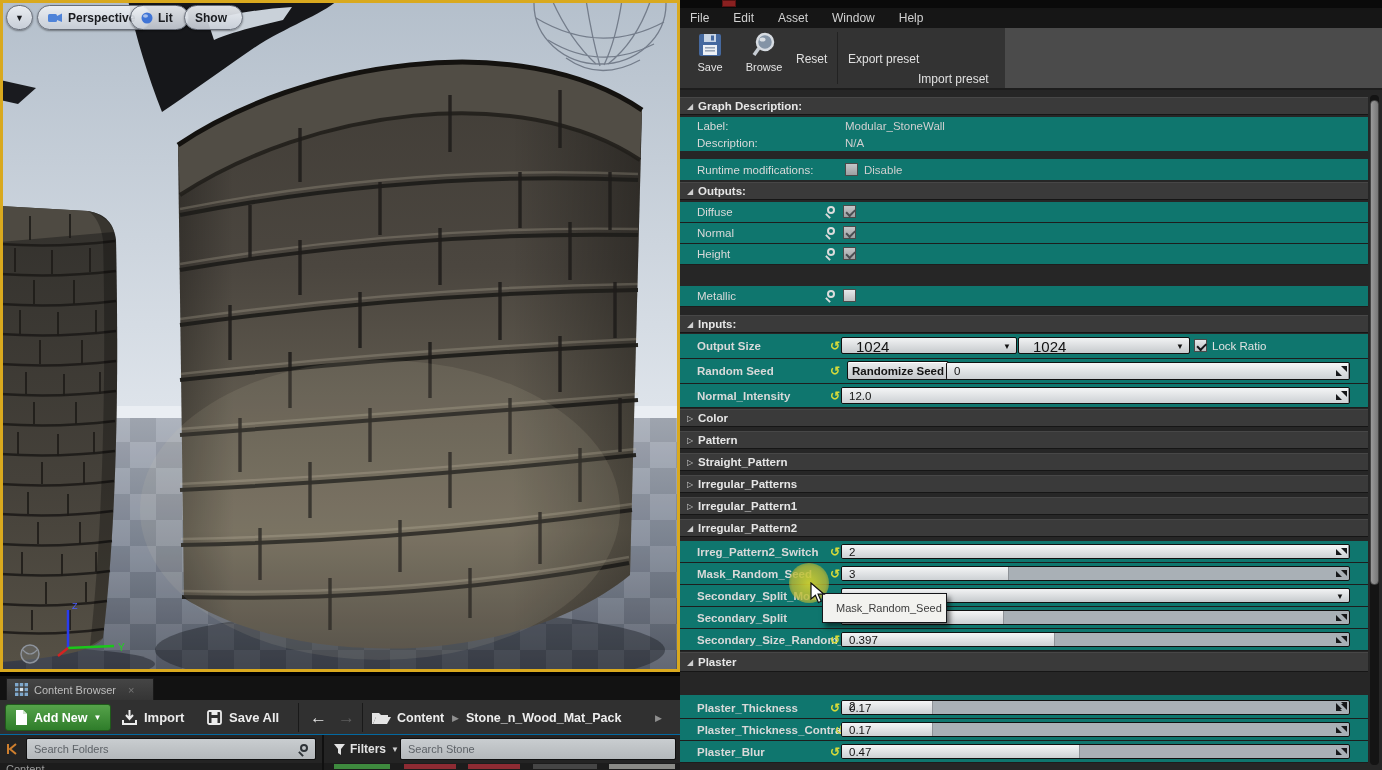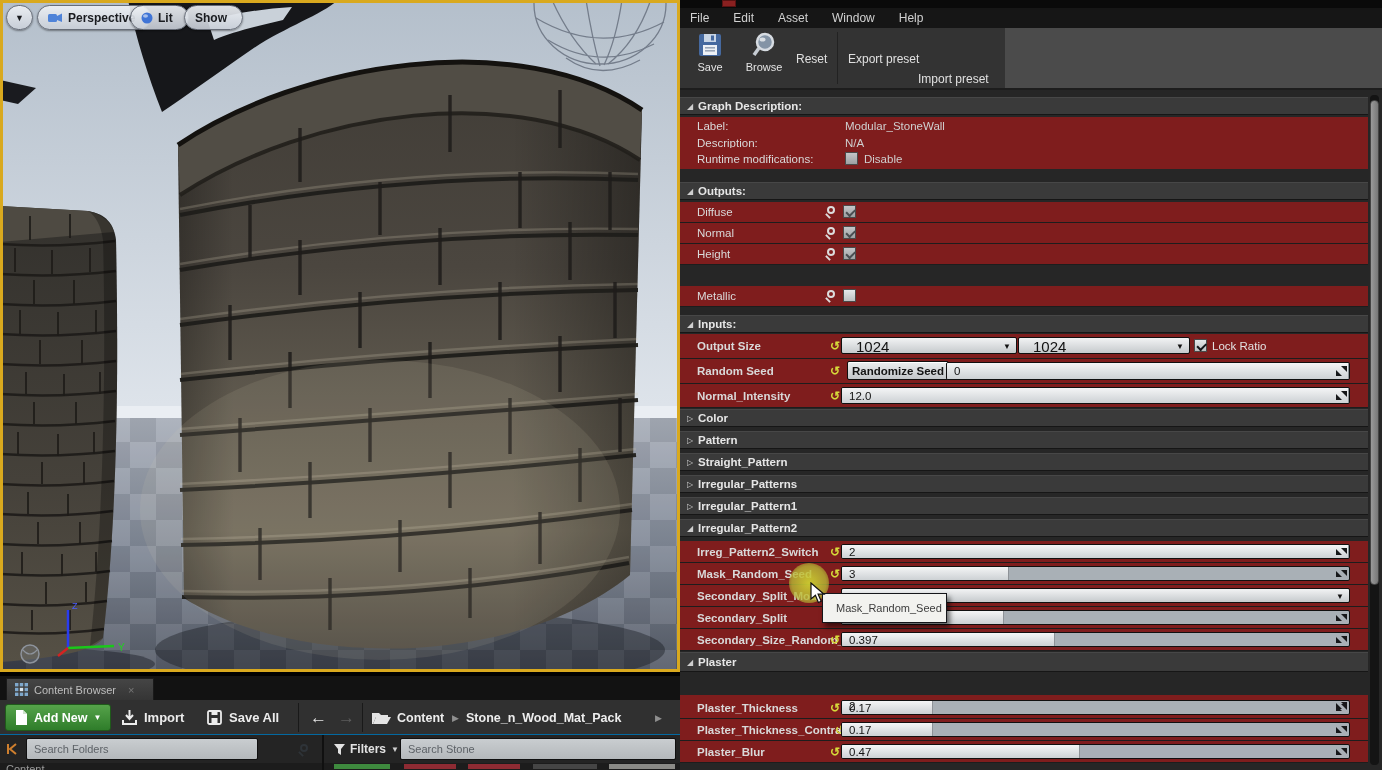--- a/index.html
+++ b/index.html
@@ -27,21 +27,21 @@
   .tb{position:absolute;left:0;top:28px;width:702px;height:62px;background:#4b4b4b;border-bottom:2px solid #1d1d1d;}
   .tb-block{position:absolute;left:0;top:0;width:325px;height:60px;background:#333333;}
   .tb-sep{position:absolute;top:4px;width:1px;height:52px;background:#222;}
   .tb-icbtn{position:absolute;top:4px;width:52px;height:54px;display:flex;flex-direction:column;align-items:center;justify-content:flex-start;gap:3px;color:#e4e4e4;font-size:11px;cursor:pointer;}
   .tb-txtbtn{position:absolute;top:4px;height:54px;display:flex;align-items:center;color:#e0e0e0;font-size:12px;cursor:pointer;padding:0 6px;}
 
   .phead{position:absolute;left:0;width:688px;height:18px;background:#3a3a3a;border-top:1px solid #474747;border-bottom:1px solid #161616;
          display:flex;align-items:center;cursor:pointer;}
   .phead .tri{color:#cfcfcf;font-size:8px;margin-left:7px;width:11px;}
   .phead .ht{color:#e6e6e6;font-size:11.5px;font-weight:bold;}
-  .prow{position:absolute;left:0;width:688px;background:#7f1d1d;border-bottom:1px solid #1d1d1d;}
+  .prow{position:absolute;left:0;width:688px;background:#0f766e;border-bottom:1px solid #1d1d1d;}
   .lbl{position:absolute;left:17px;top:50%;transform:translateY(-50%);font-size:11.5px;color:#d9d9d9;white-space:nowrap;}
   .lbl.b{font-weight:bold;}
   .kv-val{position:absolute;left:165px;top:50%;transform:translateY(-50%);font-size:11.5px;color:#cfcfcf;}
   .rst{position:absolute;left:150px;top:50%;transform:translateY(-52%);color:#d6da3a;font-size:12px;font-weight:bold;cursor:pointer;}
 
   .mag{position:absolute;left:147px;top:50%;margin-top:-6px;width:8px;height:8px;border:2px solid #dcdcdc;border-radius:50%;}
   .mag::after{content:"";position:absolute;left:-4px;top:7px;width:6px;height:2px;background:#dcdcdc;transform:rotate(45deg);}
   .chk{position:absolute;width:13px;height:13px;top:50%;margin-top:-7px;border:1px solid #4a4a4a;background:linear-gradient(#e6e8ea,#bcbfc1);cursor:pointer;}
   .chk.gray{background:linear-gradient(#c4c6c8,#9da0a2);}
   .chk.on::after{content:"";position:absolute;left:2px;top:2.5px;width:7px;height:3.5px;border-left:2px solid #4a4e52;border-bottom:2px solid #4a4e52;transform:rotate(-45deg);}
@@ -305,21 +305,21 @@
         </div>
       <div class="crumb-sep" style="left:655px;">
           <span>▶</span>
         </div>
     </div>
 
     <div class="cb-search">
       <svg width="14" height="14" style="position:absolute;left:5px;top:7px;">
         <path d="M11,2 L5,7 L11,12 M3,2 V12" stroke="#cf7f2e" stroke-width="2" fill="none"></path>
       </svg>
-      <input class="s-input" style="left: 26px; width: 232px;" placeholder="Search Folders">
+      <input class="s-input" style="left: 26px; width: 290px;" placeholder="Search Folders">
       <span class="mag2" style="left:300px;"></span>
       <div class="vdiv"></div>
       <div class="filters">
         <svg width="11" height="11">
           <path d="M0,0 H11 L7,5 V11 L4,9 V5 Z" fill="#e2e2e2"></path>
         </svg>
         <span>Filters</span>
         <span class="cap">▼</span>
       </div>
       <input class="s-input" style="left: 400px; width: 276px;" placeholder="Search Stone">
@@ -388,21 +388,21 @@
       <span class="ht">Graph Description:</span>
     </div>
     <div class="prow" style="top:117px;height:17px;border:none;">
       <span class="lbl">Label:</span>
       <span class="kv-val">Modular_StoneWall</span>
     </div>
     <div class="prow" style="top:134px;height:17px;border:none;">
       <span class="lbl">Description:</span>
       <span class="kv-val">N/A</span>
     </div>
-    <div class="prow" style="top:148px;height:21px;border:none;">
+    <div class="prow" style="top:159px;height:21px;border:none;">
       <span class="lbl">Runtime modifications:</span>
       <span class="chk gray" style="left:165px;"></span>
       <span class="kv-val" style="left:184px;">Disable</span>
     </div>
 
     <div class="phead" style="top:182px;">
       <span class="tri">◢</span>
       <span class="ht">Outputs:</span>
     </div>
     <div class="prow" style="top:202px;height:21px;">

